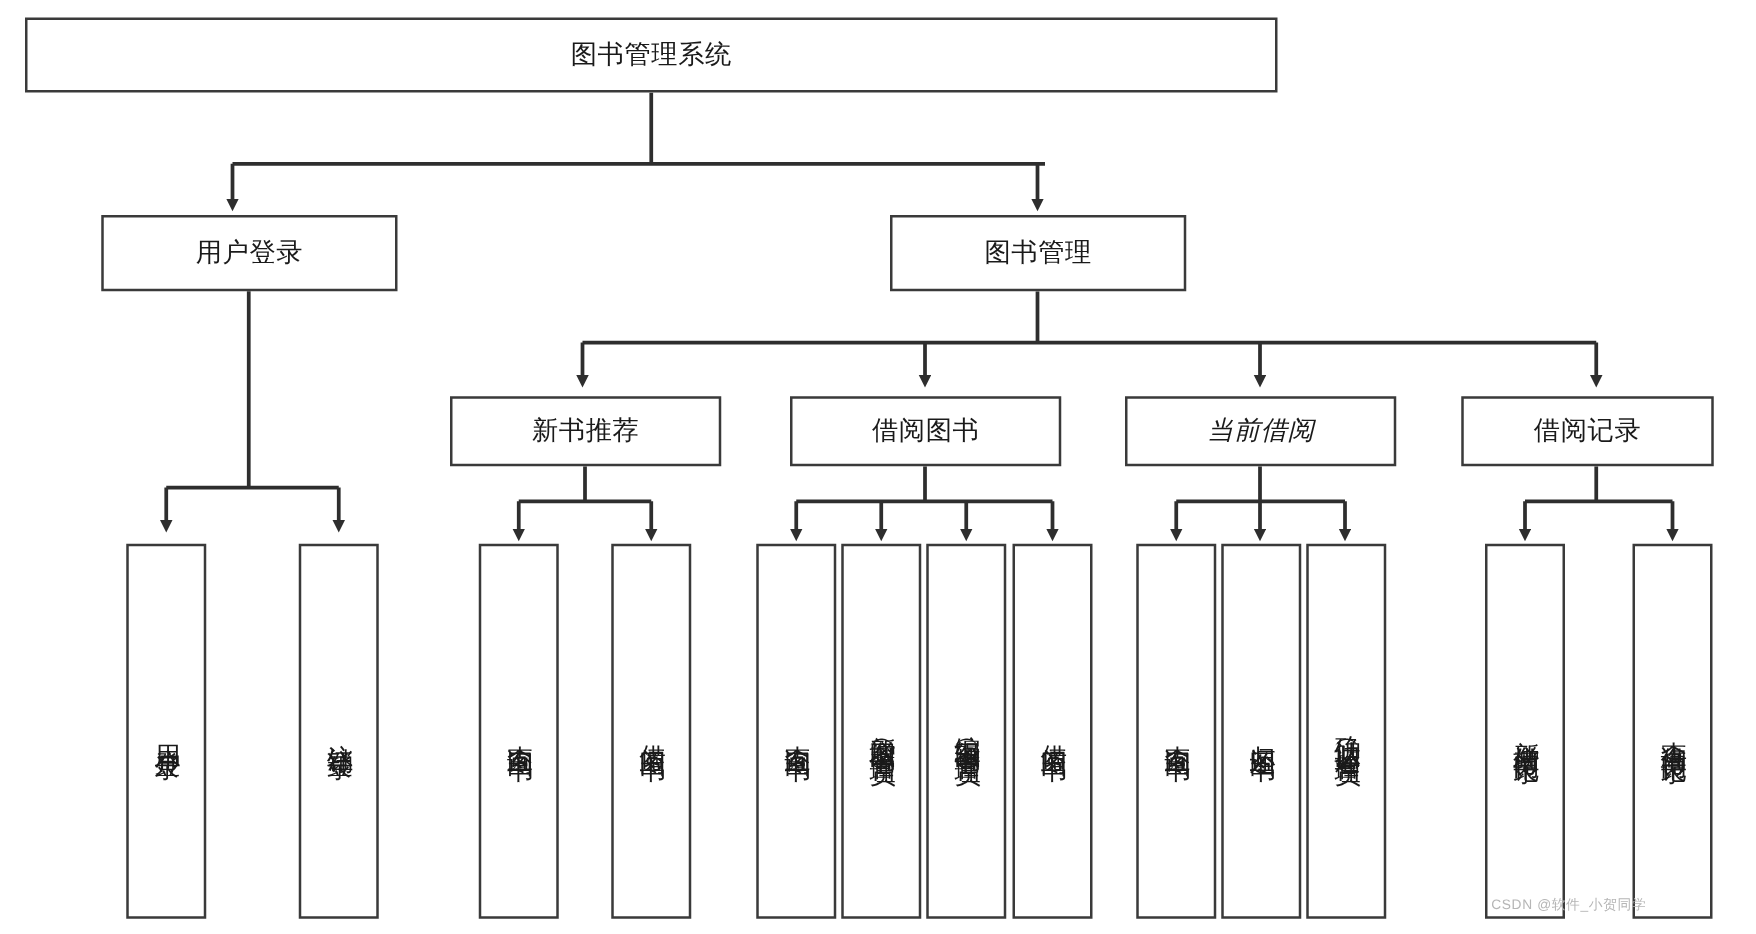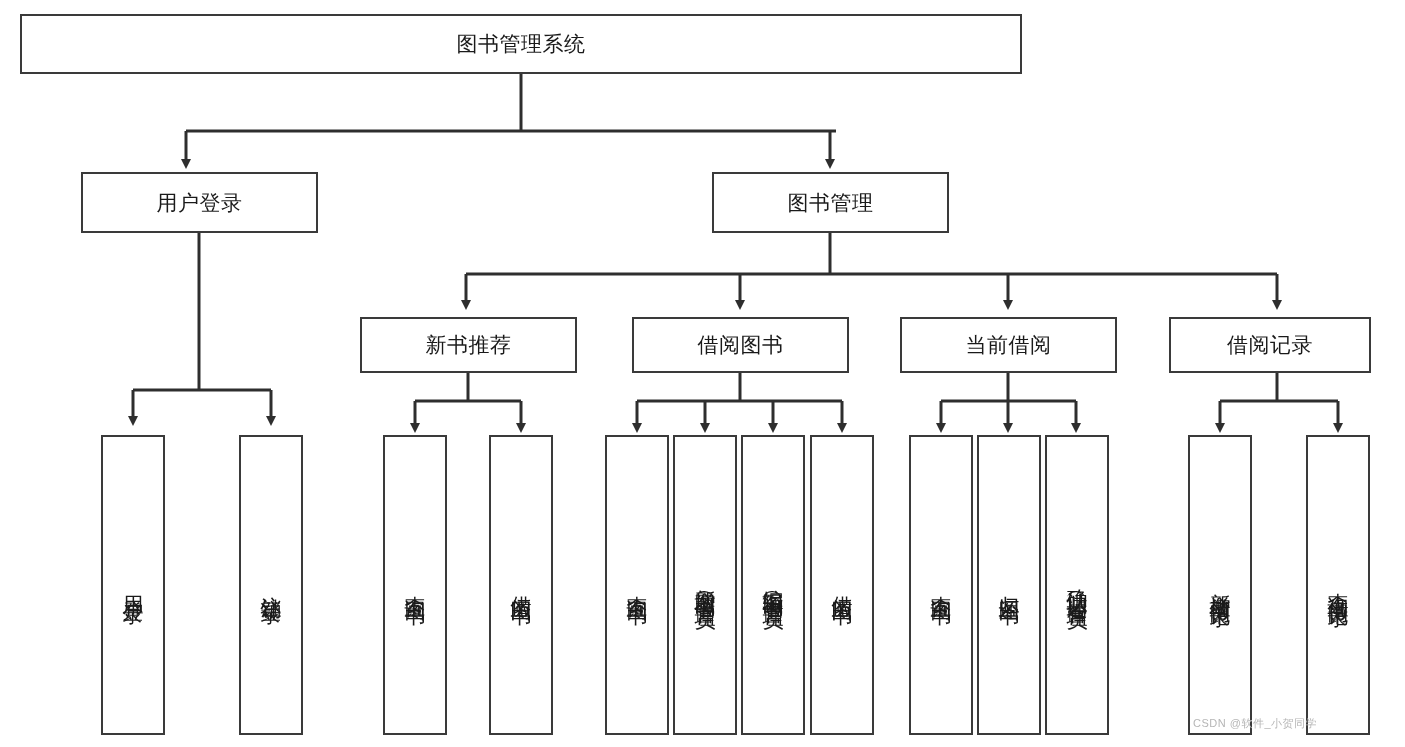--- a/index.html
+++ b/index.html
@@ -128,21 +128,21 @@
   <div class="node-box" style="left:712px; top:172px; width:237px; height:61px;">
     <span class="node-label-h">图书管理</span>
   </div>
 
   <div class="node-box" style="left:360px; top:317px; width:217px; height:56px;">
     <span class="node-label-h">新书推荐</span>
   </div>
   <div class="node-box" style="left:632px; top:317px; width:217px; height:56px;">
     <span class="node-label-h">借阅图书</span>
   </div>
-  <div class="node-box" style="left:900px; top:317px; width:217px; height:56px;">
+  <div class="node-box" style="left:900px; top:317px; width:217px; height:56px;font-style:italic;">
     <span class="node-label-h">当前借阅</span>
   </div>
   <div class="node-box" style="left:1169px; top:317px; width:202px; height:56px;">
     <span class="node-label-h">借阅记录</span>
   </div>
 
   <div class="node-box" style="left:101px; top:435px; width:64px; height:300px;">
     <span class="node-label-v">用户登录</span>
   </div>
   <div class="node-box" style="left:239px; top:435px; width:64px; height:300px;">

